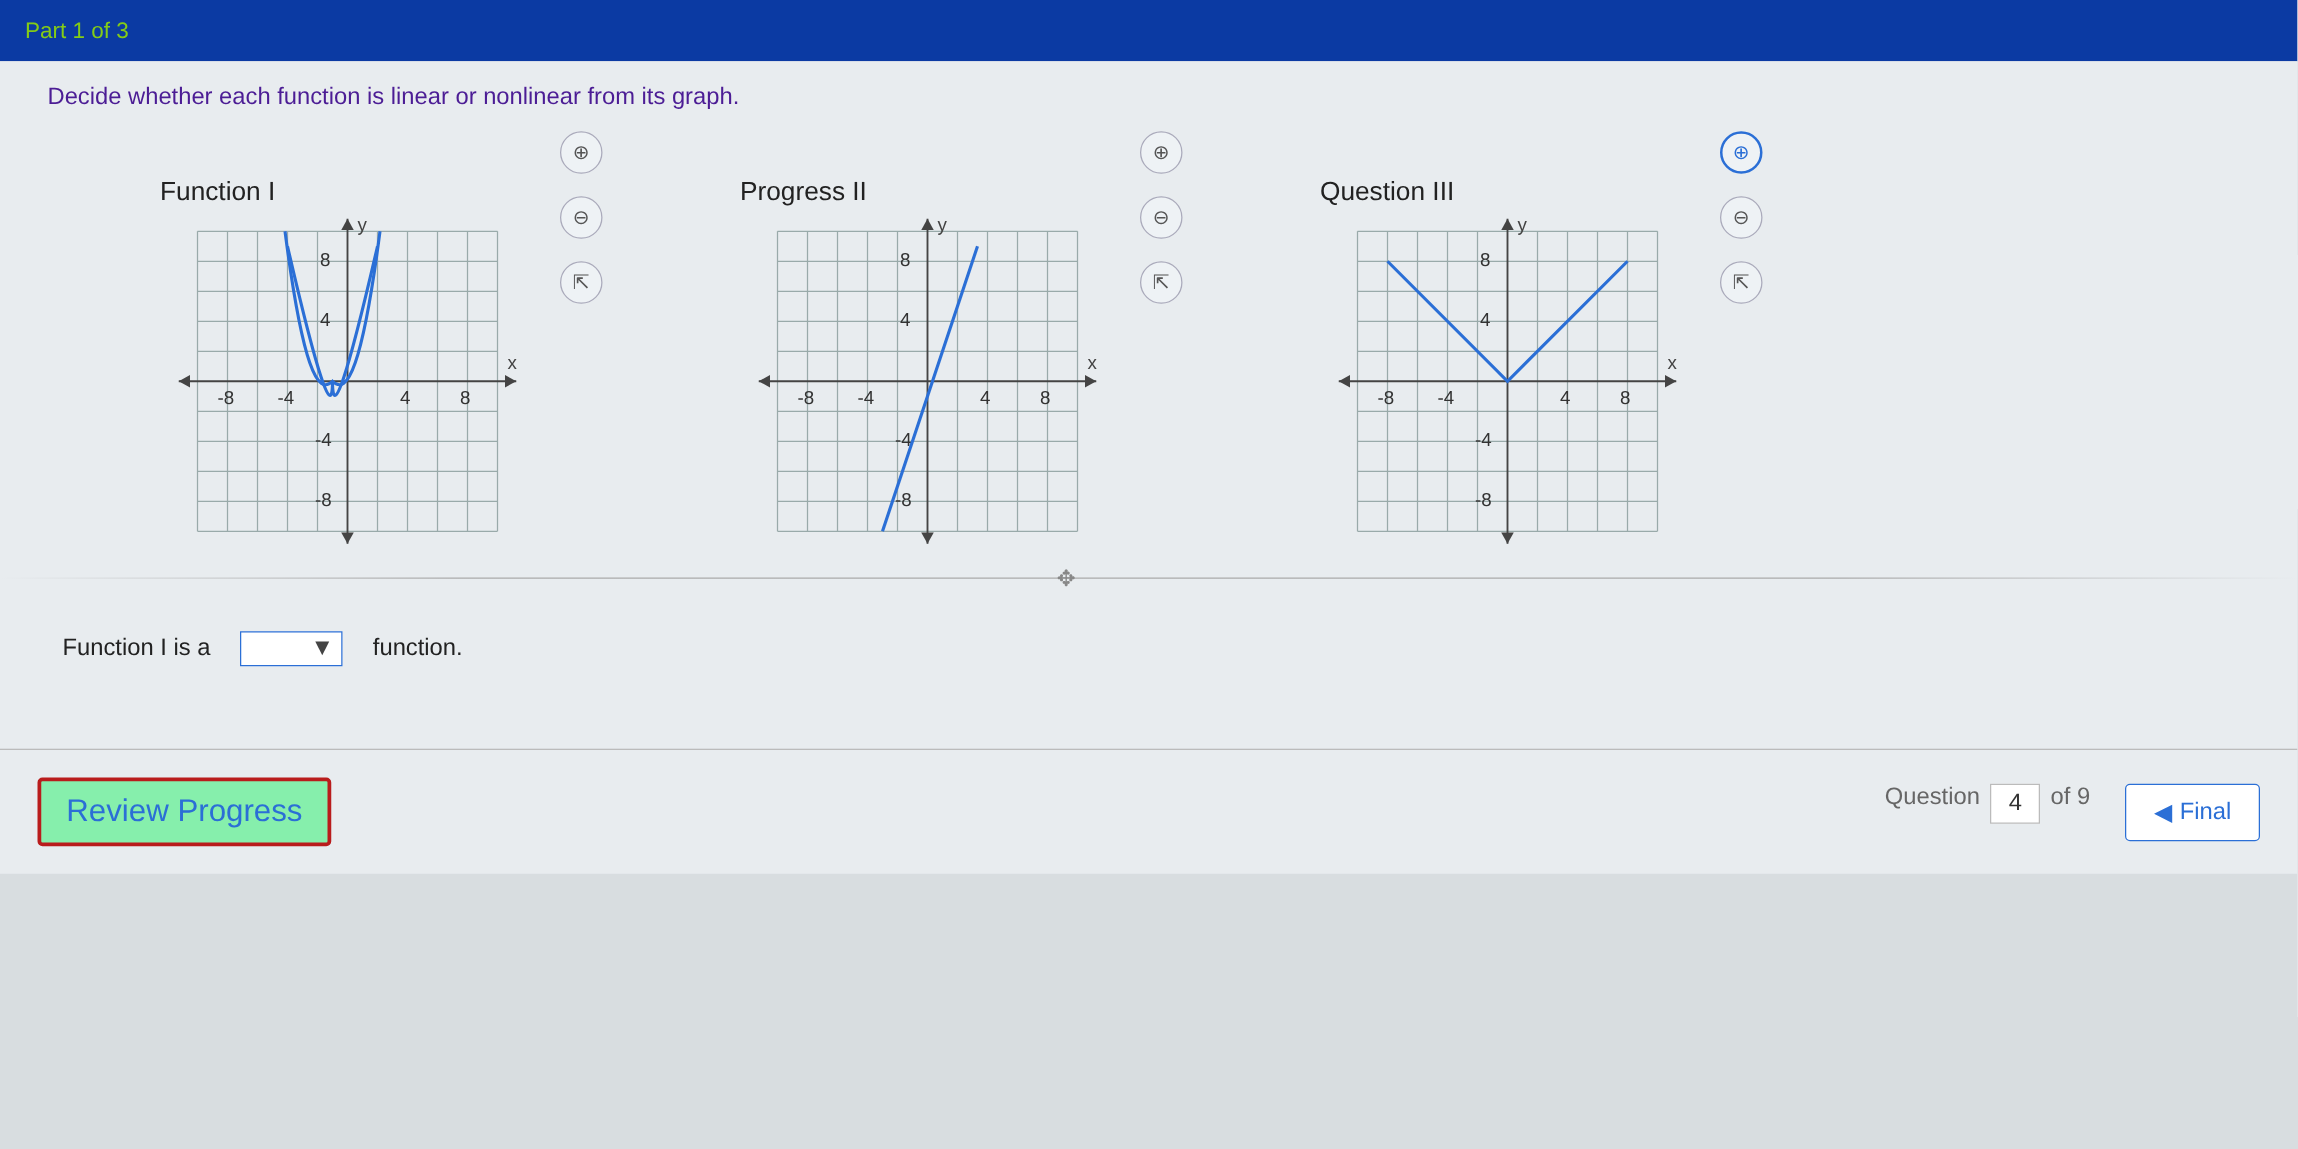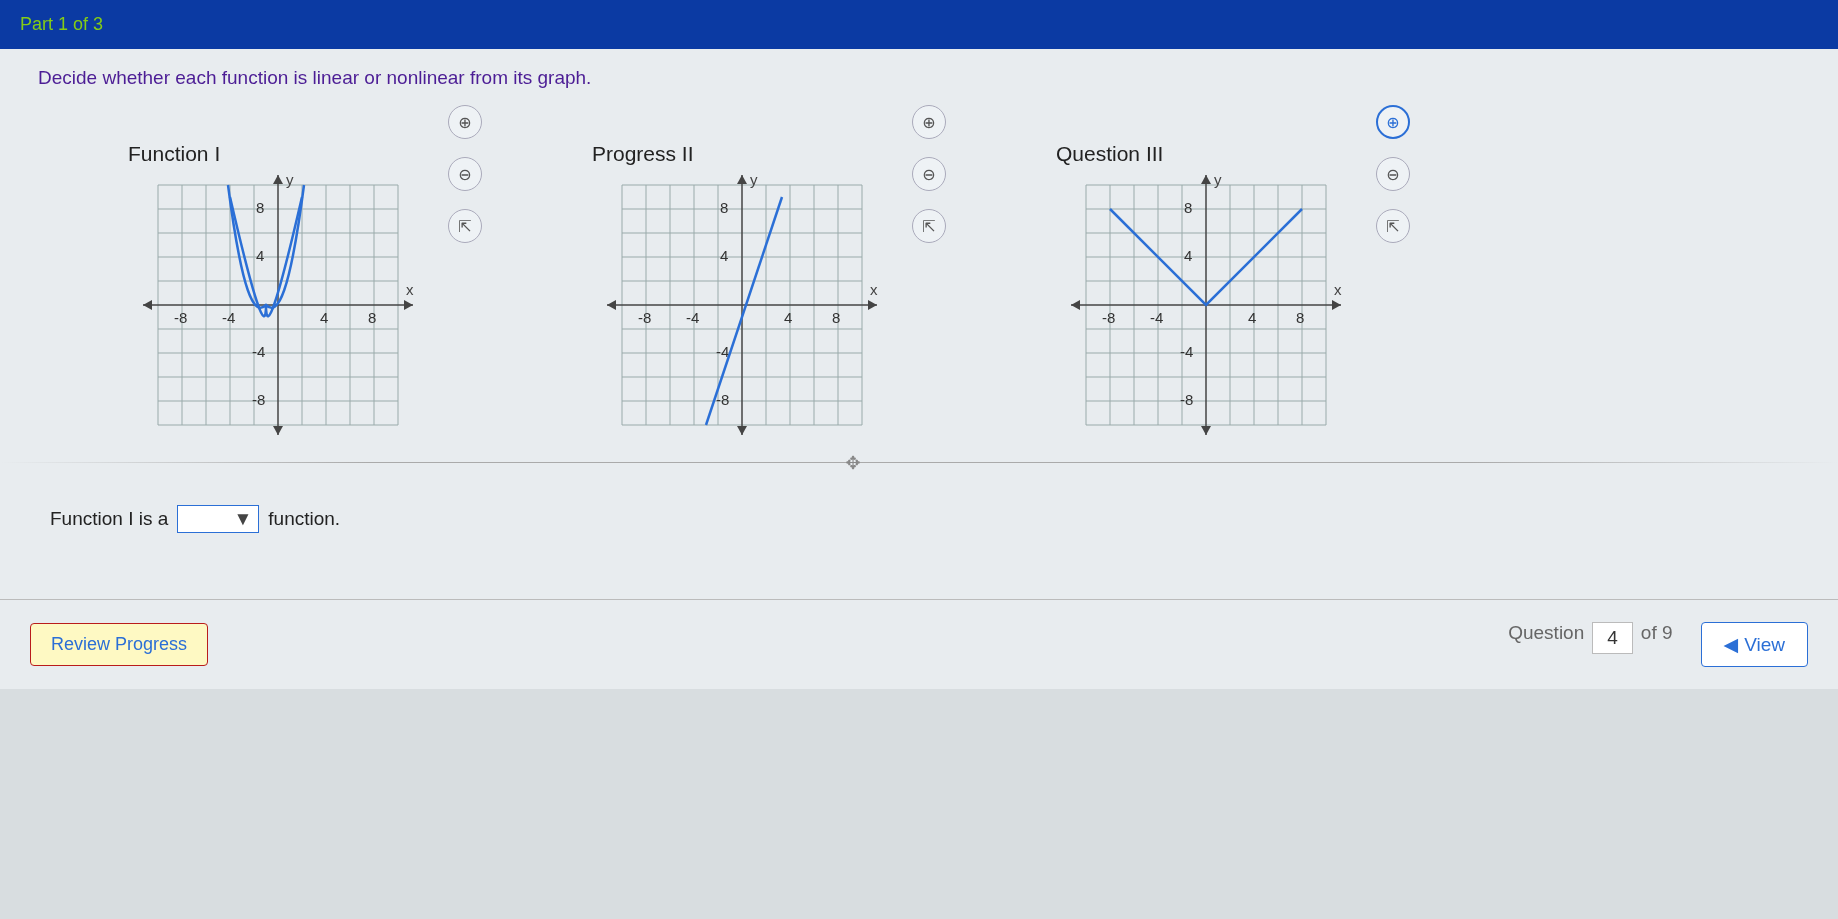--- a/index.html
+++ b/index.html
@@ -16,32 +16,32 @@
 .graph-col { display: flex; flex-direction: column; align-items: flex-start; margin-top: 37px; }
 .graph-title { font-size: 21px; color: #222; margin-bottom: 4px; }
 
 .tools { display: flex; flex-direction: column; gap: 18px; padding-top: 0; }
 .tool-btn { width: 34px; height: 34px; border: 1px solid #aab; border-radius: 17px; background: #eef2f5; display: flex; align-items: center; justify-content: center; cursor: pointer; color: #555; font-size: 16px; }
 .tool-btn.selected { border: 2px solid #2b6fd6; color: #2b6fd6; }
 
 .divider-row { position: relative; margin: 22px -38px 0 -38px; height: 1px; background: linear-gradient(to right, transparent, #aaa 20%, #aaa 80%, transparent); }
 .drag-handle { position: absolute; left: 46%; top: -10px; width: 22px; height: 22px; color: #888; font-size: 18px; }
 
-.answer-row { padding: 42px 12px 60px 12px; color: #222; font-size: 19px; display: flex; align-items: center; gap: 9px; }
+.answer-row { padding: 42px 12px 60px 12px; color: #222; font-size: 19px; display: flex; align-items: center; gap: 24px; }
 .dropdown { width: 82px; height: 28px; border: 1px solid #2b6fd6; background: #fff; display: inline-flex; align-items: center; justify-content: flex-end; padding-right: 6px; color: #444; cursor: pointer; }
 
 .help-row { display: flex; align-items: center; gap: 34px; padding: 0 0 22px 36px; border-top: 1px solid transparent; }
 .help-row .link { font-size: 20px; color: #333; font-weight: bold; cursor: pointer; }
 
 .right-actions { margin-left: auto; margin-right: 30px; display: flex; gap: 20px; align-items: center; }
 .oval-btn { border: 1px solid #2b6fd6; border-radius: 22px; padding: 8px 24px; color: #2b6fd6; background: #fff; font-size: 19px; cursor: pointer; }
 .oval-btn.faded { border-color: #d9a0a8; color: #d9a0a8; background: #f2dce0; }
 
 .bottom-bar { border-top: 1px solid #bbb; padding: 22px 30px; display: flex; align-items: center; background: #e8ecef; }
-.review-btn { border: 1px solid #b91c1c; color: #2b6fd6; background: #fef9c3; padding: 10px 20px; font-size: 18px; border-radius: 4px; cursor: pointer; }
+.review-btn { border: 3px solid #b91c1c; color: #2b6fd6; background: #86efac; padding: 10px 20px; font-size: 25px; border-radius: 4px; cursor: pointer; }
 .q-group { margin-left: auto; display: flex; align-items: flex-start; gap: 8px; color: #666; font-size: 19px; }
 .q-num { border: 1px solid #bbb; padding: 4px 14px; background: #fff; color: #333; }
 .back-btn { border: 1px solid #2b6fd6; color: #2b6fd6; background: #fff; padding: 10px 22px; font-size: 19px; border-radius: 4px; cursor: pointer; margin-left: 20px; display: inline-flex; align-items: center; gap: 6px; }
 
 svg { display: block; }
 .axis-label { font-size: 15px; fill: #444; }
 .tick { font-size: 15px; fill: #333; }
 .curve { stroke: #2b6fd6; stroke-width: 2.5; fill: none; }
 .axis { stroke: #444; stroke-width: 1.5; }
 .grid { stroke: #9aa; stroke-width: 1; }
@@ -235,15 +235,15 @@
   </div>
 
 </div>
 
 <div class="bottom-bar">
   <span class="review-btn">Review Progress</span>
   <div class="q-group">
     <span>Question</span>
     <span class="q-num">4</span>
     <span>of 9</span>
-    <span class="back-btn">◀ <span>View</span></span>
+    <span class="back-btn">◀ <span>Final</span></span>
   </div>
 </div>
 
 </body></html>

